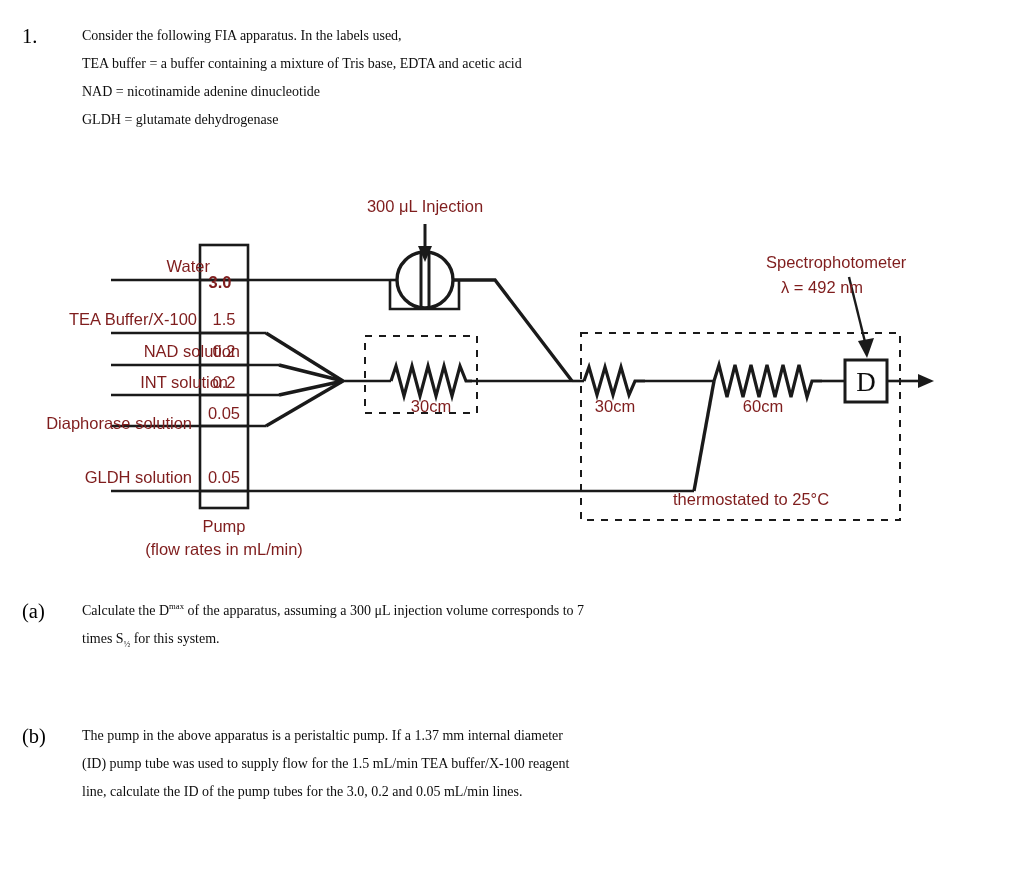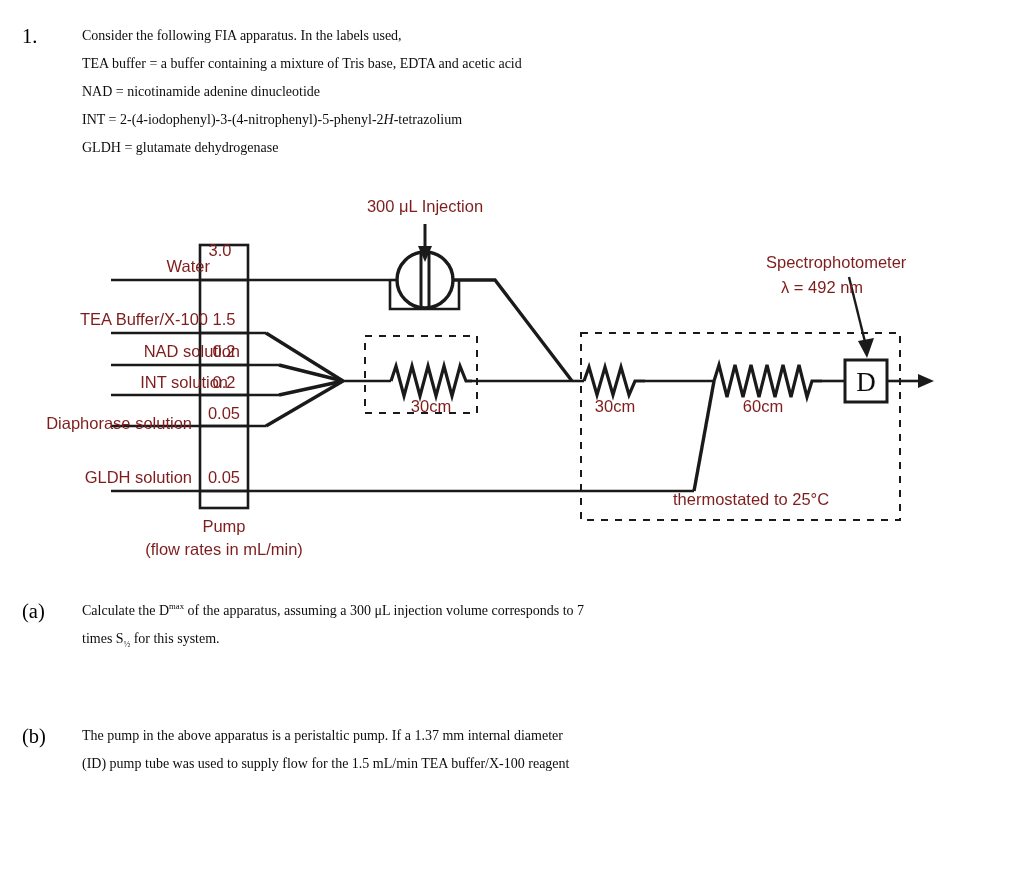--- a/index.html
+++ b/index.html
@@ -64,21 +64,20 @@
 </style>
 </head>
 <body>
 
 <div class="q-num" style="left:22px; top:22px;">1.</div>
 
 <div class="q-block" style="left:82px; top:22px;">
   <div class="q-line">Consider the following FIA apparatus.  In the labels used,</div>
   <div class="q-line">TEA buffer = a buffer containing a mixture of Tris base, EDTA and acetic acid</div>
   <div class="q-line">NAD = nicotinamide adenine dinucleotide</div>
-  <div class="q-line"><span>INT = 2-(4-iodophenyl)-3-(4-nitrophenyl)-5-phenyl-2</span><span class="ital">H</span><span>-tetrazolium</span></div>
   <div class="q-line">GLDH = glutamate dehydrogenase</div>
 </div>
 
 <div id="diagram">
 
   <svg width="1024" height="380" viewBox="0 0 1024 380" style="position:absolute; left:0; top:0;">
 
     <rect x="365" y="150" width="112" height="77" fill="none" stroke="#1a1a1a" stroke-width="2" stroke-dasharray="7,7"></rect>
 
     <rect x="581" y="147" width="319" height="187" fill="none" stroke="#1a1a1a" stroke-width="2" stroke-dasharray="7,7"></rect>
@@ -143,27 +142,27 @@
 
     <path d="M453 94 L495 94 L572 195" fill="none" stroke="#1a1a1a" stroke-width="3.4" stroke-linejoin="miter"></path>
 
     <path d="M694 305 L714 195" fill="none" stroke="#1a1a1a" stroke-width="3.4"></path>
 
     <line x1="849" y1="91" x2="866" y2="160" stroke="#1a1a1a" stroke-width="2.4"></line>
     <polygon points="858,155 874,152 867,172" fill="#1a1a1a"></polygon>
   </svg>
 
   <div class="dlabel right" style="left:0px; top:72px; width:192px;padding-left:18px;">Water</div>
-  <div class="dlabel right" style="left:16px; top:125px; width:192px;">TEA Buffer/X-100</div>
+  <div class="dlabel right" style="left:5px; top:125px; width:192px;">TEA Buffer/X-100</div>
   <div class="dlabel right" style="left:0px; top:157px; width:192px;margin-left:48px;">NAD solution</div>
   <div class="dlabel right" style="left:0px; top:188px; width:192px;padding-left:36px;">INT solution</div>
   <div class="dlabel right" style="left:0px; top:217px; width:192px;margin-top:12px;">Diaphorase solution</div>
   <div class="dlabel right" style="left:0px; top:283px; width:192px;">GLDH solution</div>
 
-  <div class="dlabel center" style="left:200px; top:56px; width:40px;">3.0</div>
+  <div class="dlabel center" style="left:200px; top:88px; width:40px;font-weight:bold;">3.0</div>
   <div class="dlabel center" style="left:200px; top:125px; width:48px;">1.5</div>
   <div class="dlabel center" style="left:200px; top:157px; width:48px;">0.2</div>
   <div class="dlabel center" style="left:200px; top:188px; width:48px;">0.2</div>
   <div class="dlabel center" style="left:198px; top:219px; width:52px;">0.05</div>
   <div class="dlabel center" style="left:198px; top:283px; width:52px;">0.05</div>
 
   <div class="dlabel center" style="left:325px; top:12px; width:200px;">300 μL Injection</div>
 
   <div class="dlabel" style="left:766px; top:68px;">Spectrophotometer</div>
   <div class="dlabel" style="left:781px; top:93px;">λ = 492 nm</div>
@@ -181,13 +180,14 @@
 <div class="q-num" style="left:22px; top:597px;">(a)</div>
 <div class="q-block" style="left:82px; top:597px;">
   <div class="q-line"><span>Calculate the D</span><sup class="sm">max</sup><span> of the apparatus, assuming a 300 μL injection volume corresponds to 7</span></div>
   <div class="q-line"><span>times S</span><sub class="sm">½</sub><span> for this system.</span></div>
 </div>
 
 <div class="q-num" style="left:22px; top:722px;">(b)</div>
 <div class="q-block" style="left:82px; top:722px;">
   <div class="q-line">The pump in the above apparatus is a peristaltic pump.  If a 1.37 mm internal diameter</div>
   <div class="q-line">(ID) pump tube was used to supply flow for the 1.5 mL/min TEA buffer/X-100 reagent</div>
+  <div class="q-line">line, calculate the ID of the pump tubes for the 3.0, 0.2 and 0.05 mL/min lines.</div>
 </div>
 
 </body></html>

